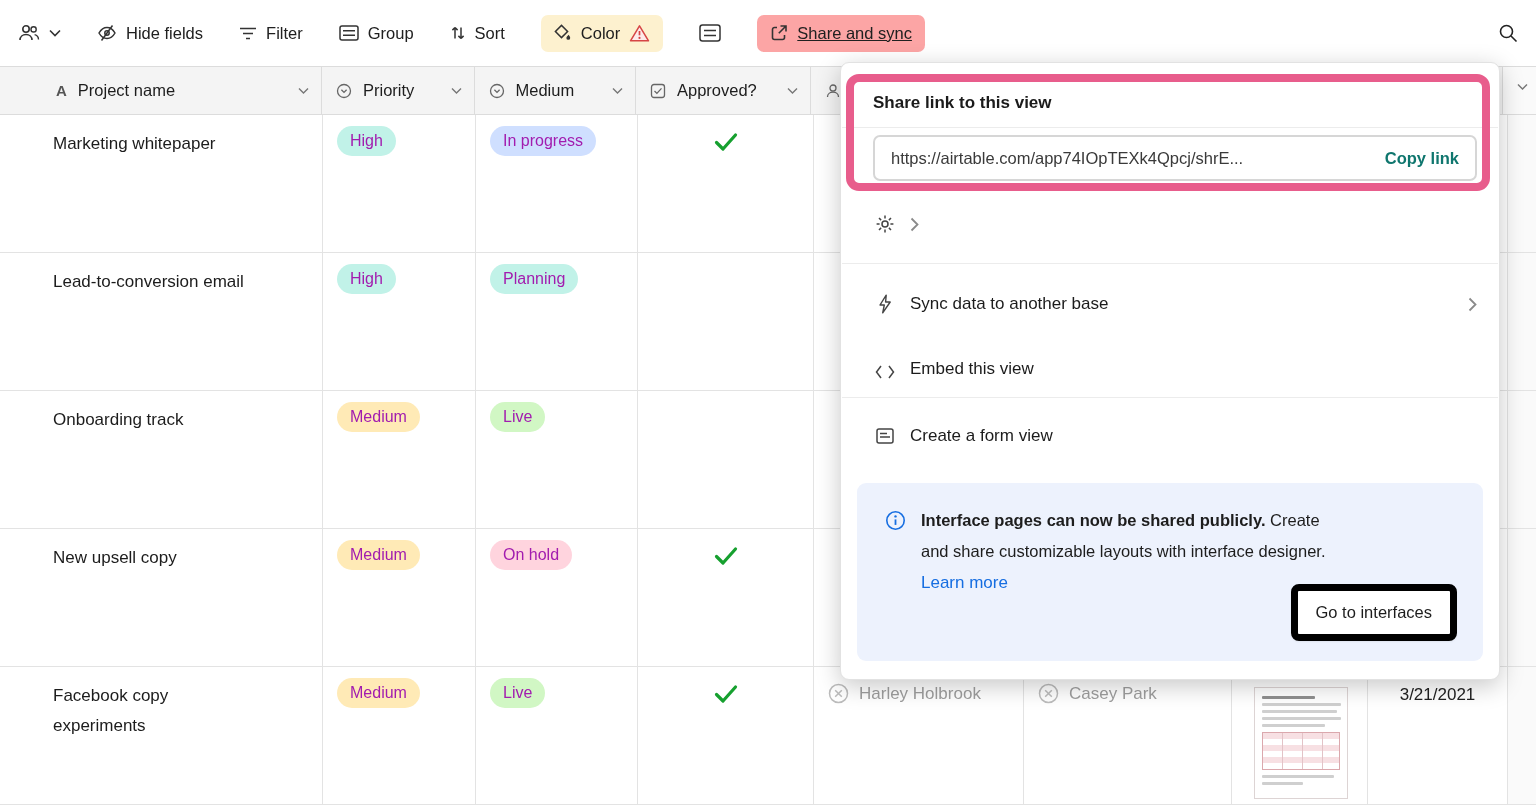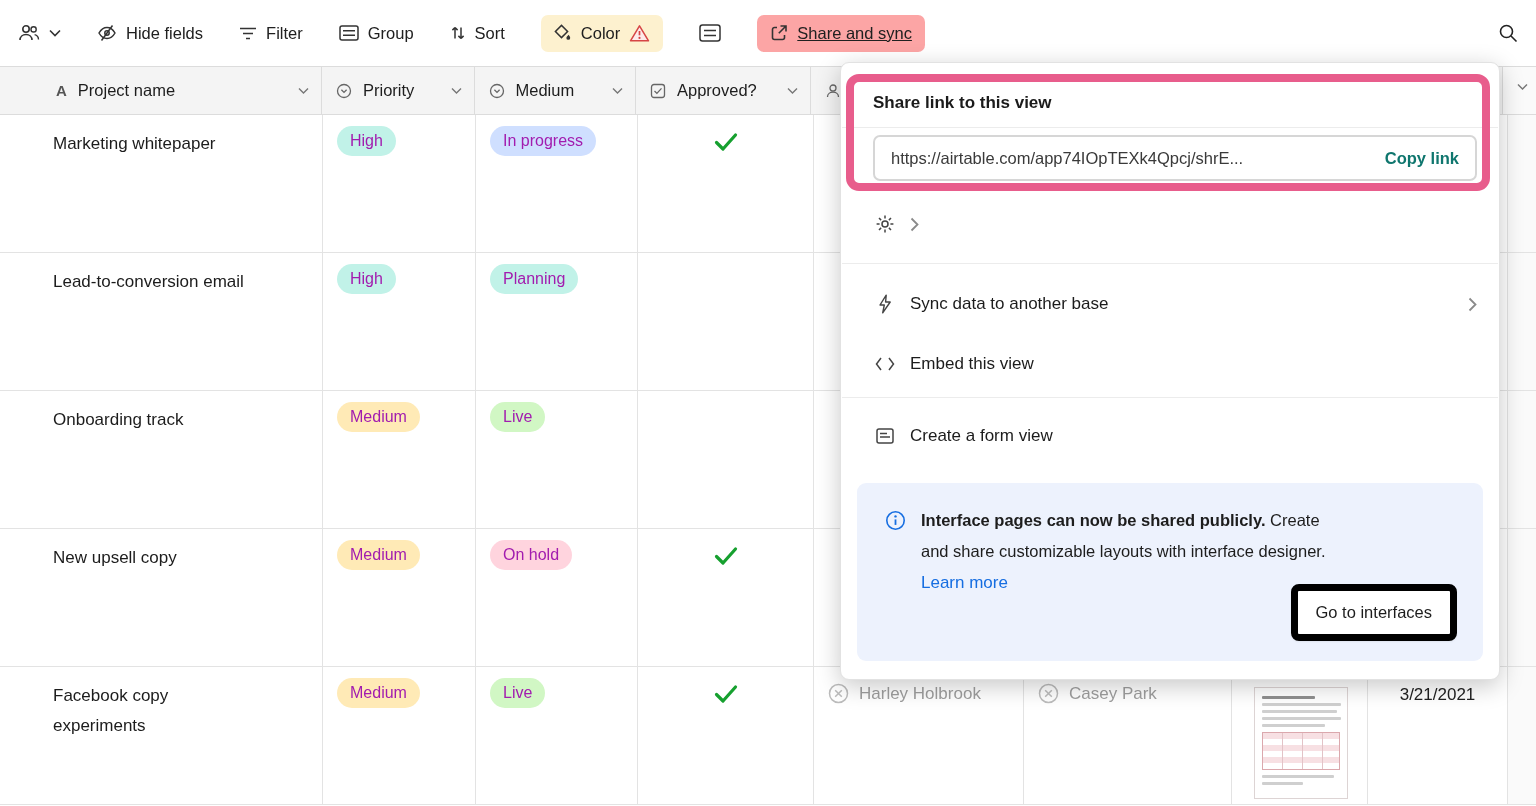--- a/index.html
+++ b/index.html
@@ -92,21 +92,21 @@
     display: flex; align-items: center; padding: 0 16px; gap: 12px; background: #fff;
   }
   .pop-url { flex: 1; font-size: 16.5px; color: #3a3a3a; white-space: nowrap; overflow: hidden; }
   .pop-copy { color: #0f766e; font-weight: 700; font-size: 16.5px; cursor: pointer; }
   .prow {
     position: absolute; left: 32px; right: 22px; height: 46px;
     display: flex; align-items: center; font-size: 17px; cursor: pointer; color: #1c1c1c;
   }
   .prow .pic { width: 24px; margin-right: 13px; display: flex; justify-content: center; }
   .prow .plabel { flex: 1; }
-  .prow.r1 { top: 138px; } .prow.r2 { top: 218px; } .prow.r3 { top: 278px; } .prow.r4 { top: 350px; }
+  .prow.r1 { top: 138px; } .prow.r2 { top: 218px; } .prow.r3 { top: 270px; align-items: flex-end; } .prow.r4 { top: 350px; }
 
   .banner {
     position: absolute; left: 16px; right: 16px; top: 420px; height: 178px;
     background: #edf2fd; border-radius: 9px; padding: 22px 24px 0 28px;
   }
   .banner-inner { display: flex; gap: 15px; }
   .binfo { margin-top: 5px; }
   .btext { font-size: 16.5px; line-height: 31px; color: #1d1d1d; }
   .blink { color: #166ee1; display: block; text-decoration: none; cursor: pointer; font-size: 17px; line-height: 31px; }
   .bbtn {

